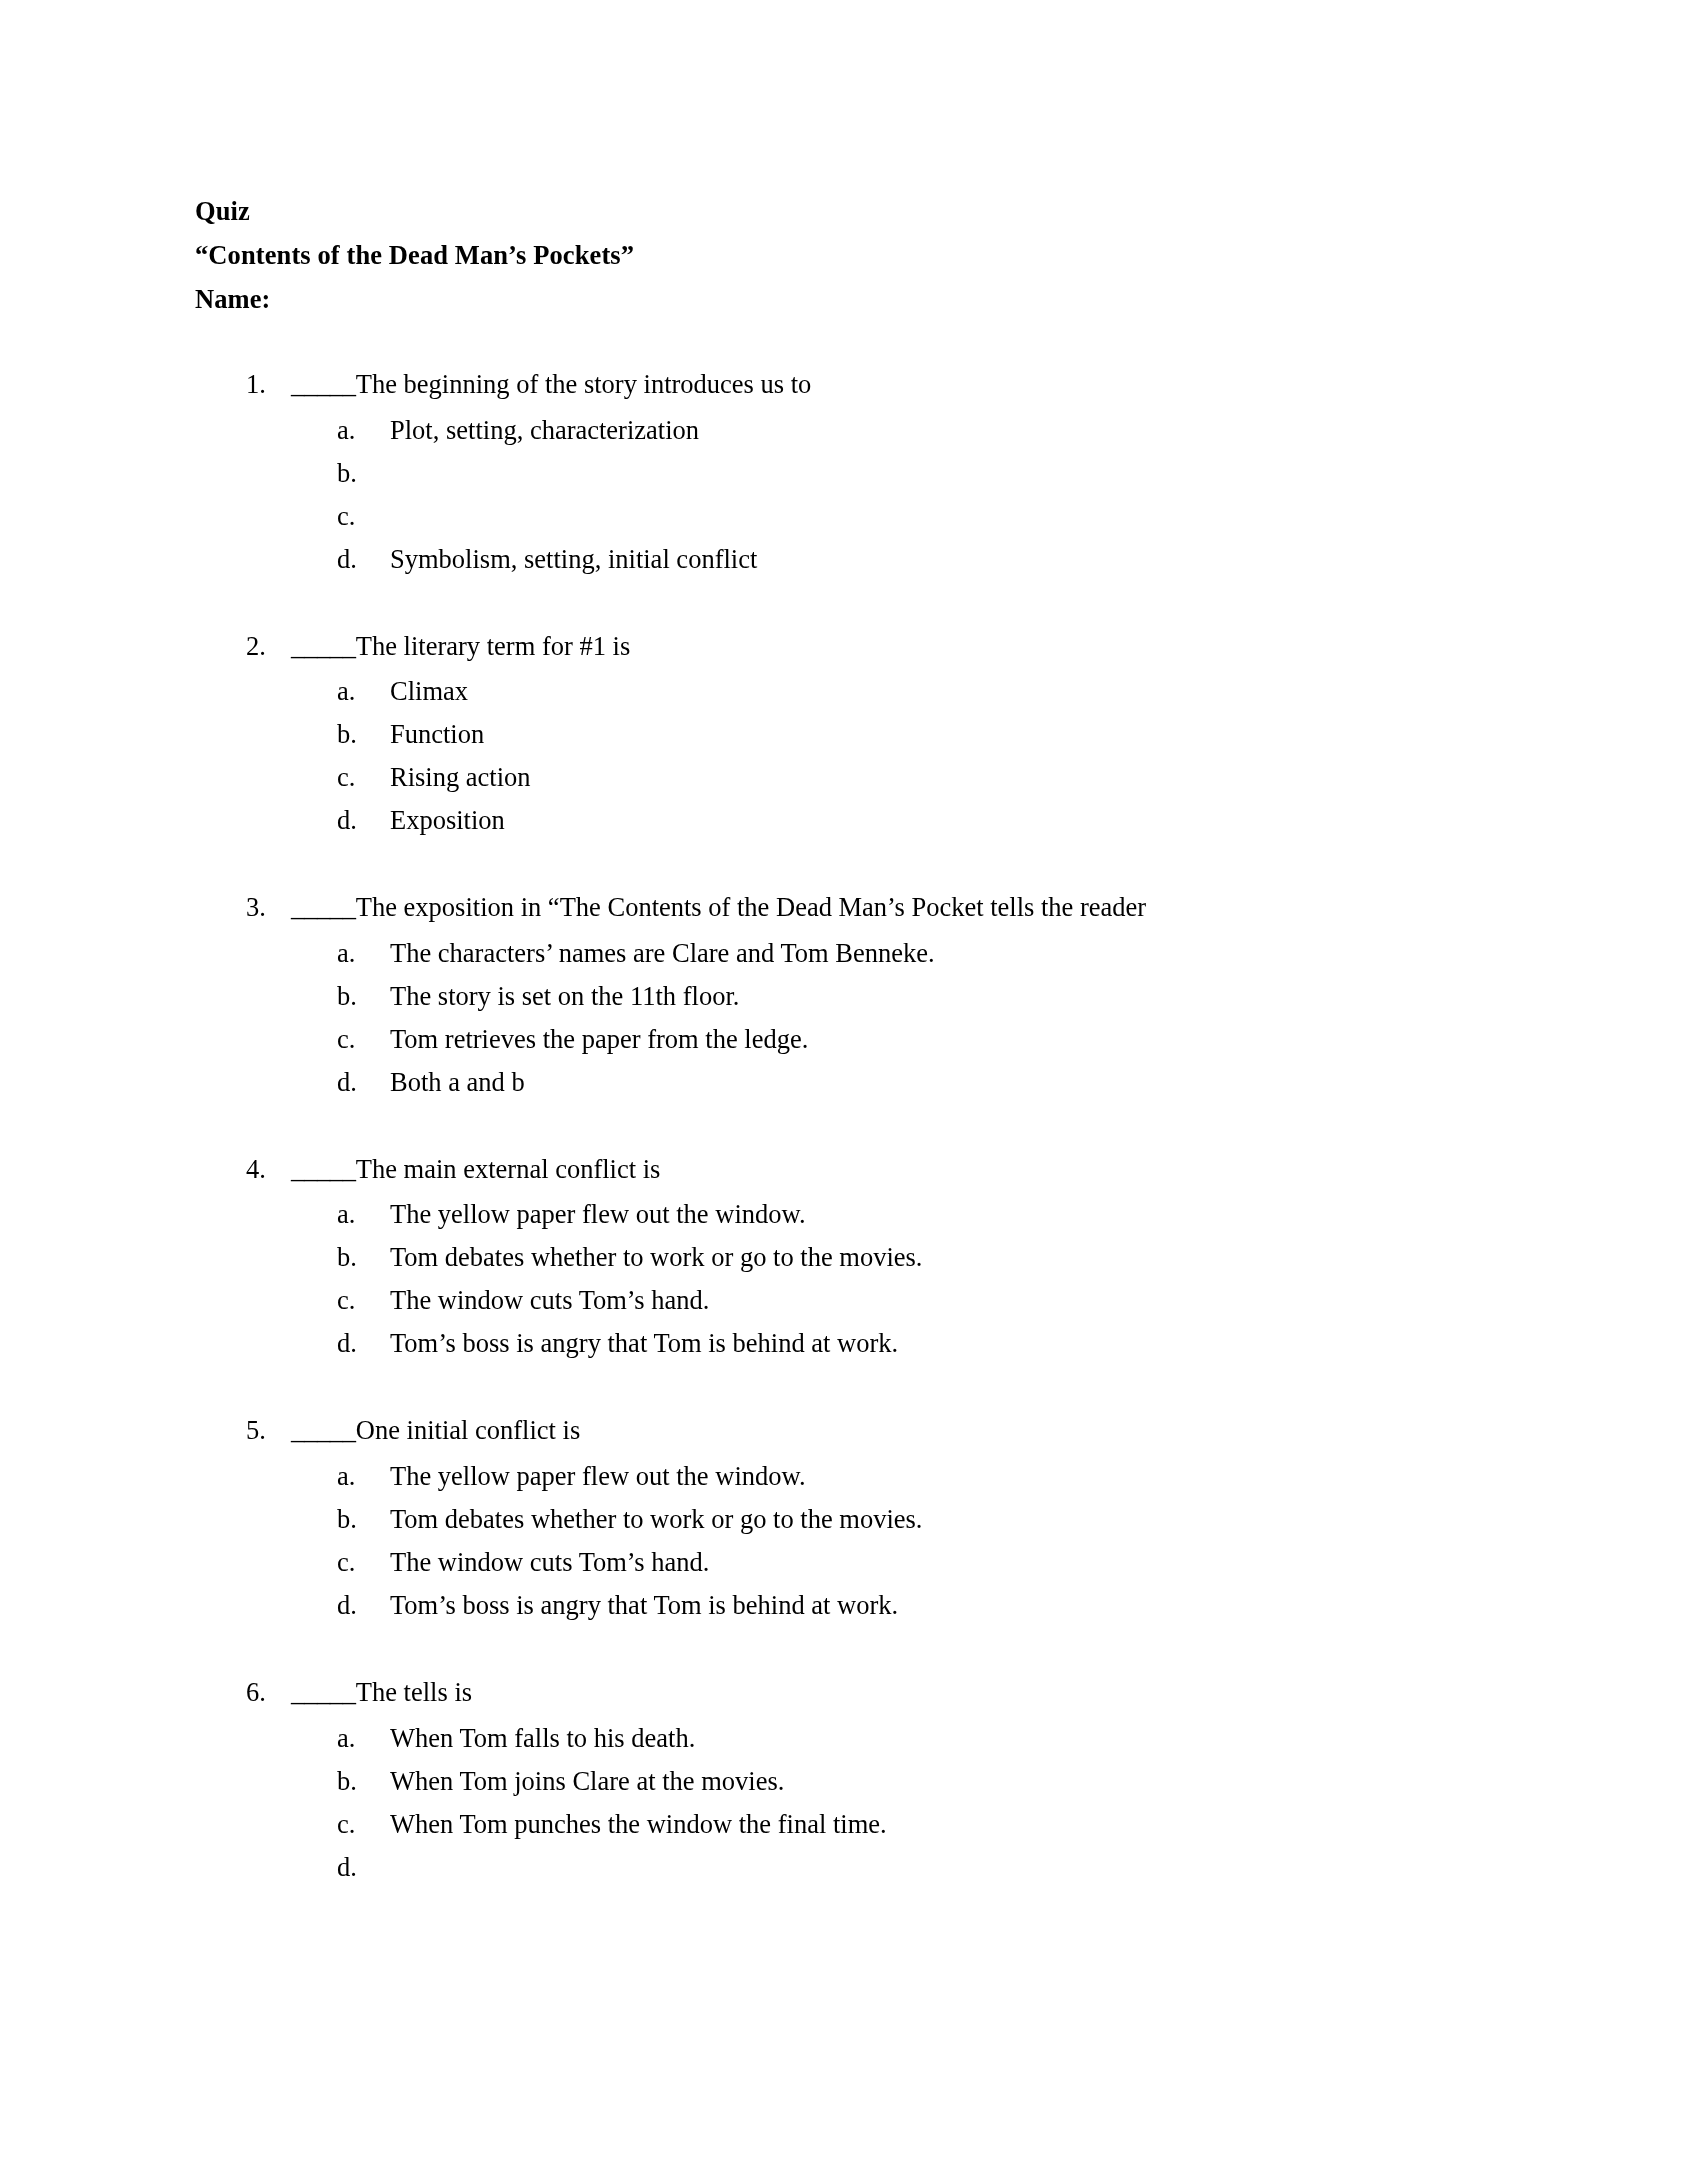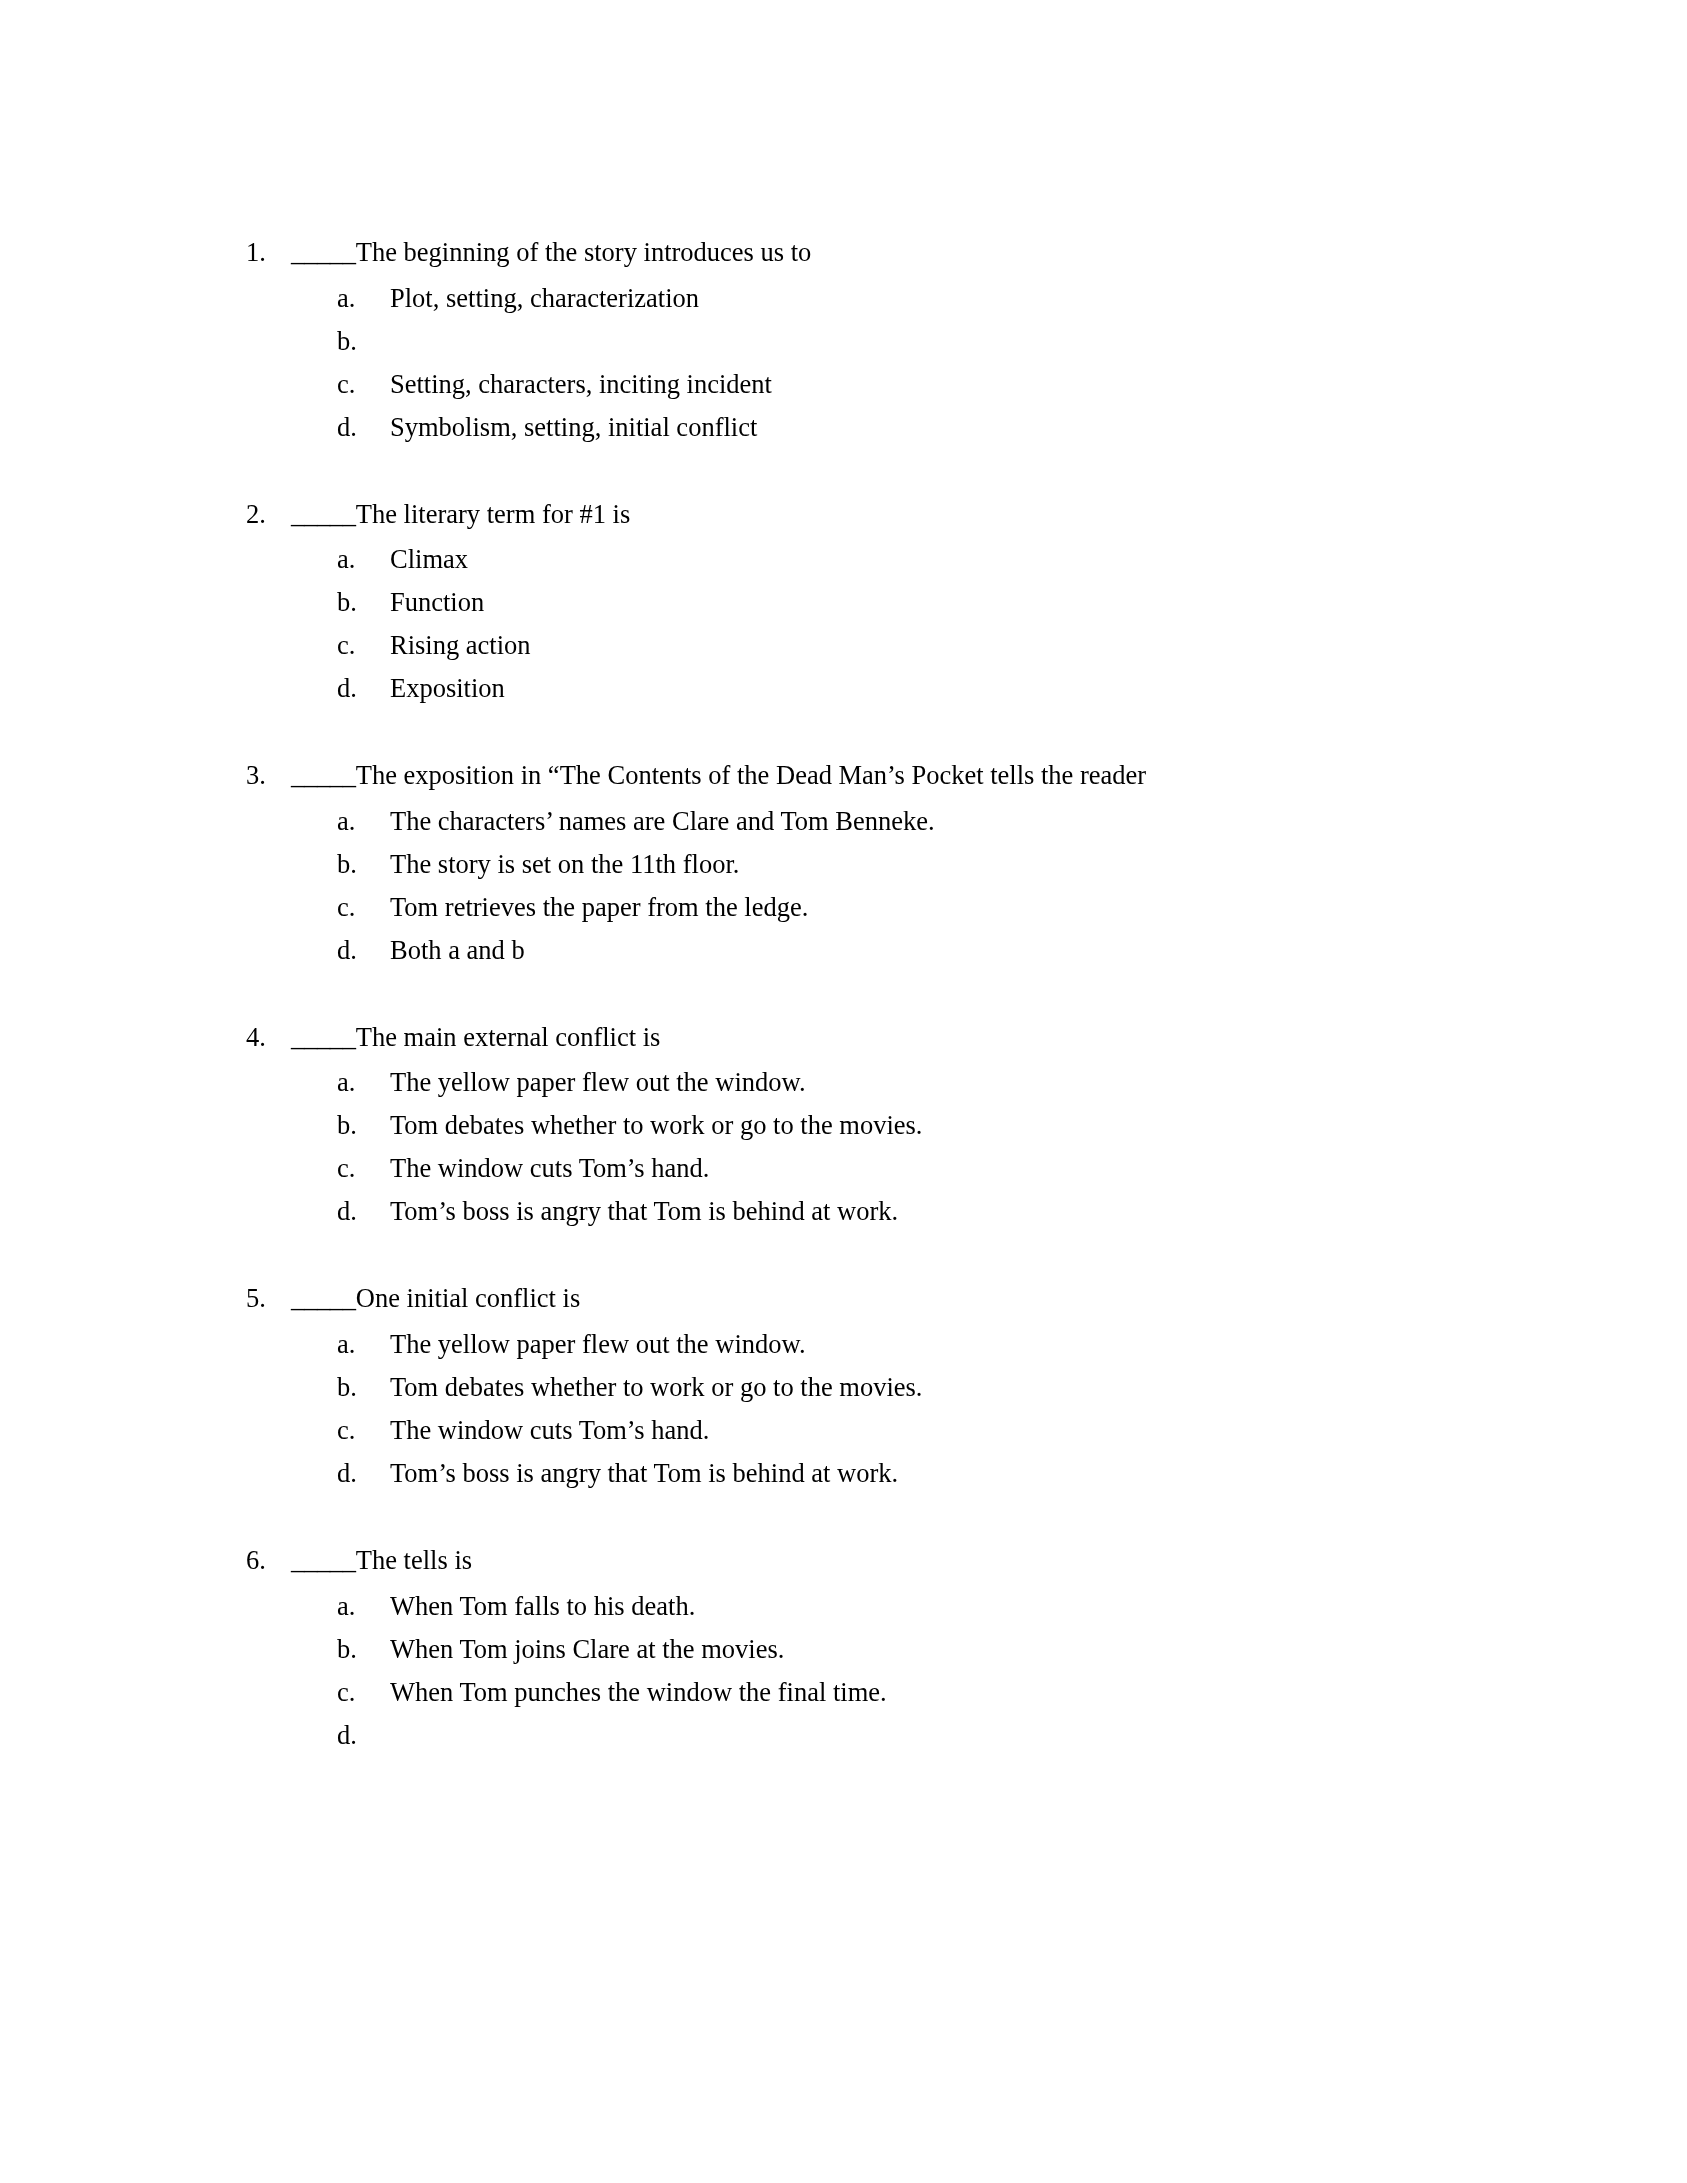--- a/index.html
+++ b/index.html
@@ -90,39 +90,43 @@
   .opt-text {
     white-space: pre;
   }
 </style>
 </head>
 <body>
 
 <div class="page">
   <div class="content">
 
+    <div class="doc-header">
+      <div class="hdr-line">Quiz</div>
+      <div class="hdr-line">“Contents of the Dead Man’s Pockets”</div>
+      <div class="hdr-line">Name:</div>
+    </div>
 
     <div class="questions">
         <div class="question-block">
           <div class="q-stem">
             <span class="q-num">1.</span>
             <span class="q-blank">_____</span>
             <span class="q-text">The beginning of the story introduces us to</span>
           </div>
           <div class="options">
             <div class="option-row">
               <span class="opt-letter">a.</span>
               <span class="opt-text">Plot, setting, characterization</span>
             </div>
             <div class="option-row">
               <span class="opt-letter">b.</span>
             </div>
             <div class="option-row">
               <span class="opt-letter">c.</span>
-              <span class="opt-text">Setting, characters, inciting incident</span>
             </div>
             <div class="option-row">
               <span class="opt-letter">d.</span>
               <span class="opt-text">Symbolism, setting, initial conflict</span>
             </div>
           </div>
         </div>
         <div class="question-block">
           <div class="q-stem">
             <span class="q-num">2.</span>

